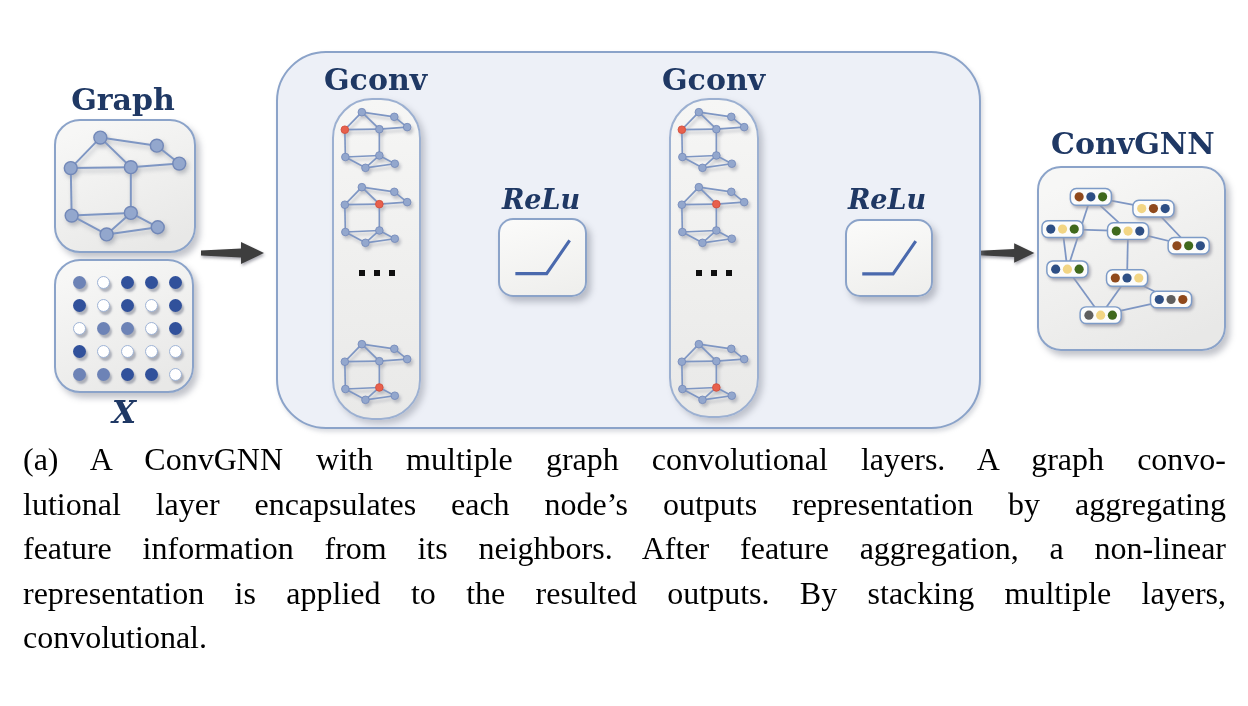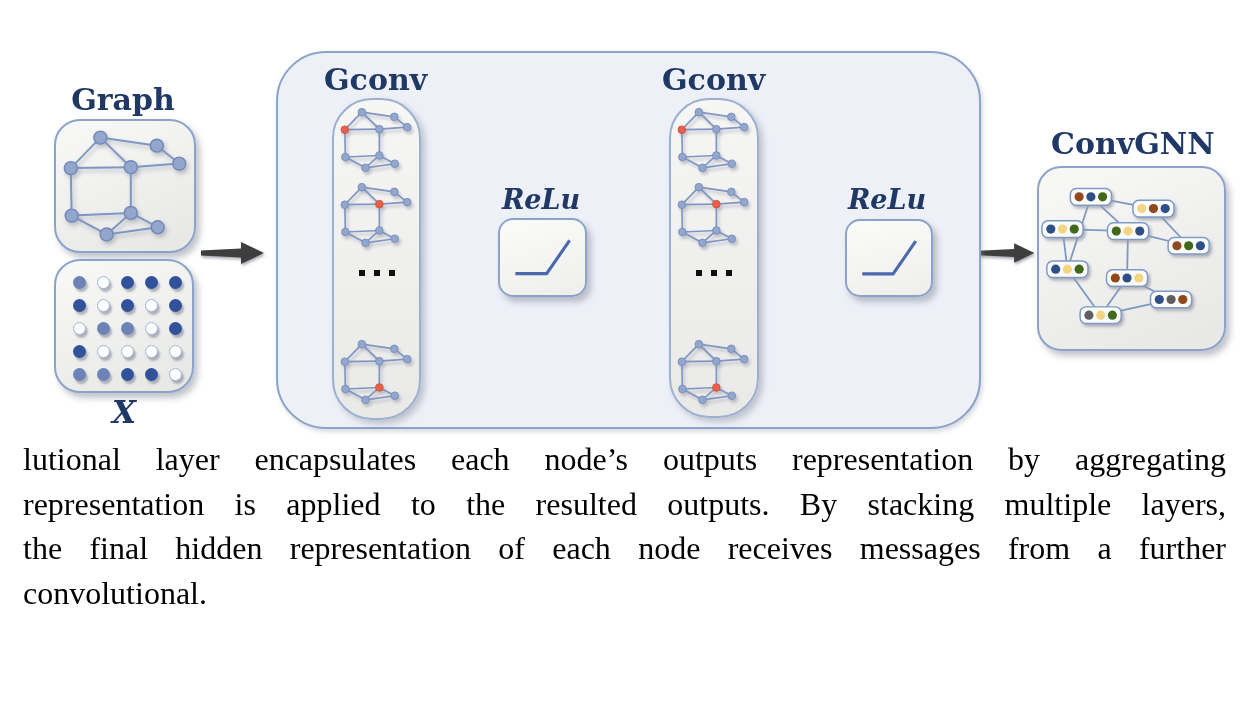--- a/index.html
+++ b/index.html
@@ -380,17 +380,18 @@
           <rect x="42" y="142" width="42" height="17" rx="6" fill="#fcfcfb" stroke="#7d9bc7" stroke-width="1.5"></rect>
           <circle cx="51" cy="150.5" r="4.7" fill="#5f5f5f"></circle>
           <circle cx="63" cy="150.5" r="4.7" fill="#f2d584"></circle>
           <circle cx="75" cy="150.5" r="4.7" fill="#41691f"></circle>
         </g>
       </svg>
   </div>
 </div>
 
 <div class="caption">
+  <div class="jline">(a) A ConvGNN with multiple graph convolutional layers. A graph convo-</div>
   <div class="jline">lutional layer encapsulates each node’s outputs representation by aggregating</div>
+  <div class="jline">feature information from its neighbors. After feature aggregation, a non-linear</div>
   <div class="jline">representation is applied to the resulted outputs. By stacking multiple layers,</div>
-  <div class="jline">the final hidden representation of each node receives messages from a further</div>
   <div class="lastline">convolutional.</div>
 </div>
 
 </body></html>

